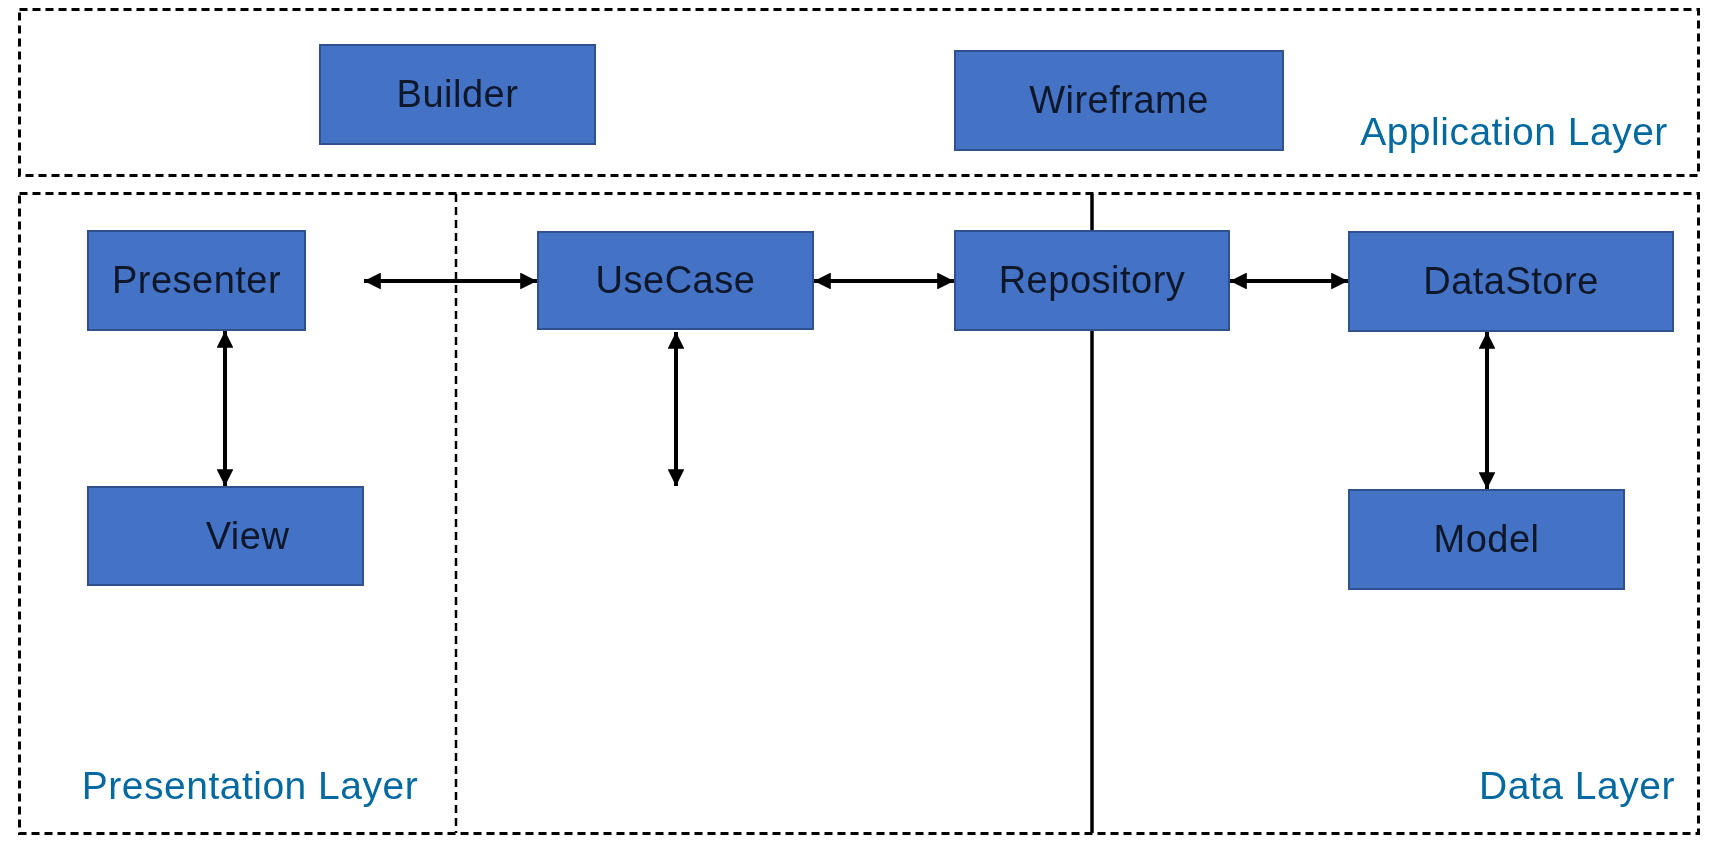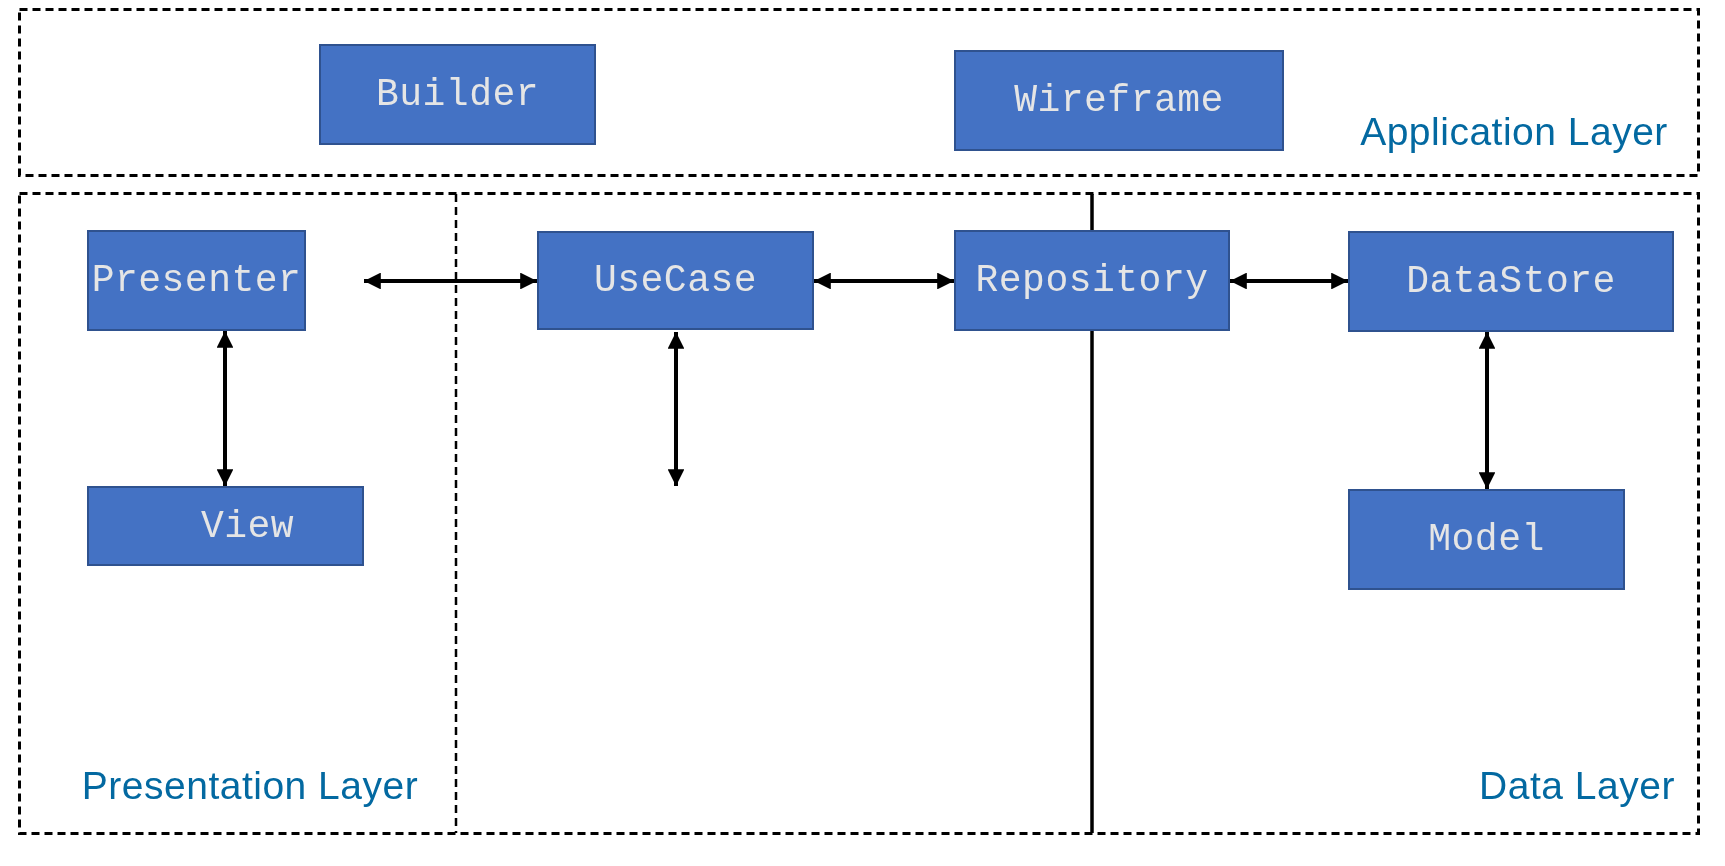--- a/index.html
+++ b/index.html
@@ -23,43 +23,42 @@
     height: 866px;
   }
   .node {
     position: absolute;
     background: #4472C4;
     border: 2.5px solid #2F528F;
     box-sizing: border-box;
     display: flex;
     align-items: center;
     justify-content: center;
-    color: #e5e5e5;
+    color: #0f172a;
     font-size: 38px;
     letter-spacing: 0.5px;
     white-space: nowrap;
-    font-family: Liberation Mono, monospace;
   }
   .layer-label {
     position: absolute;
     width: 400px;
     text-align: center;
     color: #0369a1;
     font-size: 39px;
     letter-spacing: 0.5px;
     white-space: nowrap;
   }
   
   .node-builder    { left: 319px;  top: 44px;  width: 277px; height: 101px; }
   .node-wireframe  { left: 954px;  top: 50px;  width: 330px; height: 101px; }
   .node-presenter  { left: 87px;   top: 230px; width: 219px; height: 101px; }
   .node-usecase    { left: 537px;  top: 231px; width: 277px; height: 99px; }
   .node-repository { left: 954px;  top: 230px; width: 276px; height: 101px; }
   .node-datastore  { left: 1348px; top: 231px; width: 326px; height: 101px; }
-  .node-view       { left: 87px;   top: 486px; width: 277px; height: 80px; padding-left: 44px; }
+  .node-view       { left: 87px;   top: 486px; width: 277px; height: 100px; padding-left: 44px; }
   .node-model      { left: 537px;  top: 486px; width: 277px; height: 100px; }
   .node-entity     { left: 1348px; top: 489px; width: 277px; height: 101px; }
   
   .label-application  { left: 1314px; top: 110px; }
   .label-presentation { left: 50px;   top: 764px; text-align: center; }
   .label-domain       { left: 736px;  top: 764px; }
   .label-data         { left: 1377px; top: 764px; }
 </style>
 </head>
 <body>

